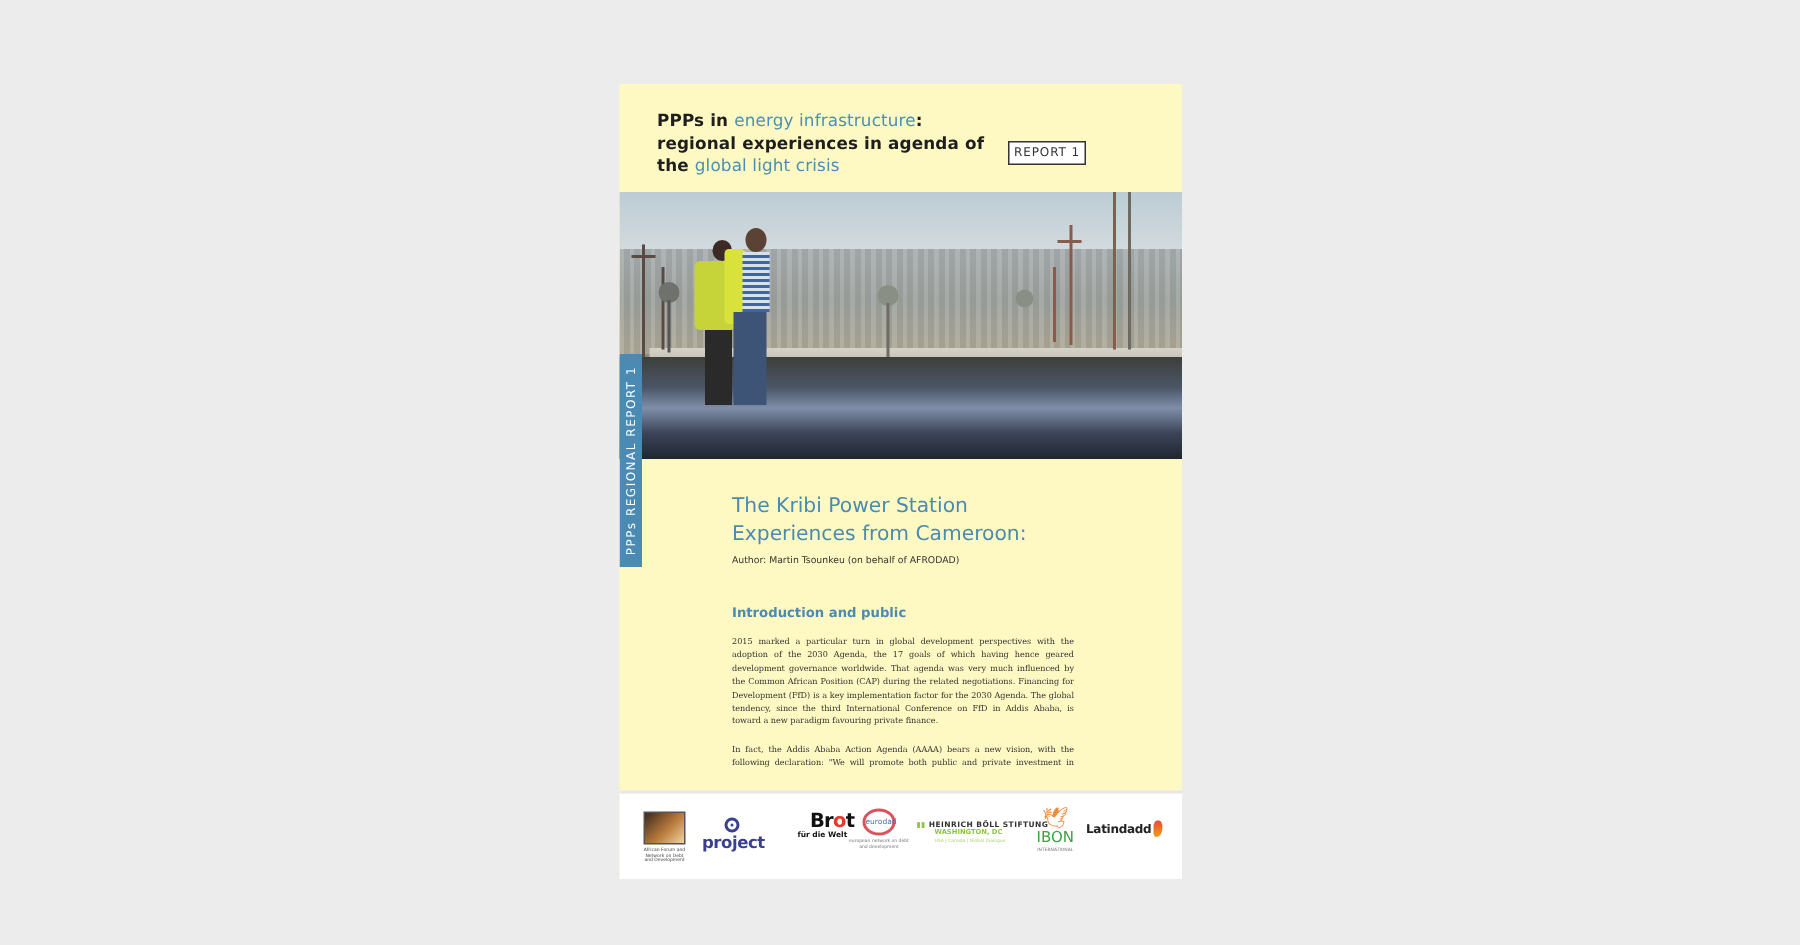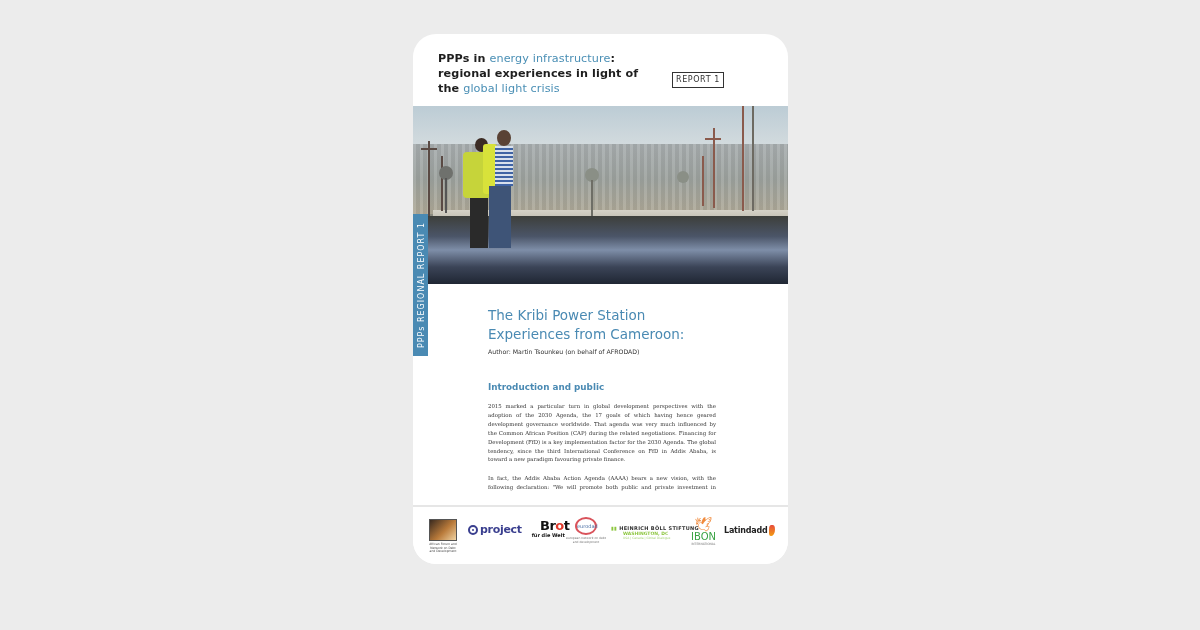--- a/index.html
+++ b/index.html
@@ -4,25 +4,24 @@
   <style>
     html, body {
       margin: 0; padding: 0;
       width: 1200px; height: 630px;
       background: #ececec;
       overflow: hidden;
       font-family: "DejaVu Sans", sans-serif;
     }
     .page {
       position: absolute;
-      left: 413px; top: 34px;
+      left: 413px; top: 56px;
       width: 375px; height: 530px;
-      background: #ffffff;
+      background: #fef9c3;
       overflow: hidden;
-      border-radius: 23px;
     }
     .series-title {
       position: absolute;
       left: 25px; top: 17px;
       font-size: 11.2px;
       font-weight: bold;
       line-height: 15px;
       color: #1e1e1e;
       letter-spacing: 0.1px;
     }
@@ -139,21 +138,21 @@
       position: absolute;
       left: 0; top: 471px;
       width: 375px; height: 59px;
       background: #ffffff;
       border-top: 2px solid #e6e6e6;
     }
     .logo { position: absolute; display: flex; flex-direction: column; align-items: center; justify-content: center; }
     .logo-afrodad { left: 15px; top: 12px; width: 30px; }
     .logo-afrodad .box { width: 26px; height: 20px; background: linear-gradient(135deg, #3a2a1f 0%, #b97a3a 55%, #f0d3a3 100%); border: 1px solid #555; }
     .logo-afrodad .cap { font-size: 3px; color: #444; margin-top: 2px; text-align: center; line-height: 3.5px; }
-    .logo-project { left: 55px; top: 16px; display: flex; flex-direction: row; align-items: center; }
+    .logo-project { left: 55px; top: 16px; display: flex; flex-direction: column; align-items: center; }
     .logo-project .circ { width: 10px; height: 10px; border-radius: 50%; border: 2px solid #3a3f8f; box-sizing: border-box; position: relative; margin-right: 2px; }
     .logo-project .circ::after { content: ""; position: absolute; left: 2px; top: 2px; width: 2px; height: 2px; border-radius: 50%; background: #3a3f8f; }
     .logo-project .txt { font-size: 11px; font-weight: bold; color: #3a3f8f; letter-spacing: -0.3px; }
     .logo-brot { left: 114px; top: 13px; }
     .logo-brot .t1 { font-size: 13px; font-weight: bold; color: #111; line-height: 12px; letter-spacing: -0.5px; margin-left: 13px; }
     .logo-brot .t1 .o { color: #e03a2c; }
     .logo-brot .t2 { font-size: 5px; font-weight: bold; color: #111; line-height: 6px; }
     .logo-eurodad { left: 153px; top: 10px; width: 40px; }
     .logo-eurodad .ring { width: 22px; height: 18px; border: 2px solid #d9535b; border-radius: 50%; box-sizing: border-box; font-size: 5px; color: #4a6fa5; text-align: center; line-height: 14px; }
     .logo-eurodad .cap { font-size: 3px; color: #777; text-align: center; line-height: 3.5px; margin-top: 2px; }
@@ -172,21 +171,21 @@
   </style>
 </head>
 <body>
 
 <div class="page">
 
   <div class="series-title">
     <div>
       <span>PPPs in </span><span class="hl">energy infrastructure</span><span>:</span>
     </div>
-    <div>regional experiences in light of</div>
+    <div>regional experiences in agenda of</div>
     <div>
       <span>the </span><span class="hl">global light crisis</span>
     </div>
   </div>
 
   <div class="report-tag">REPORT 1</div>
 
   <div class="photo">
     <div class="sky"></div>
     <div class="hills"></div>

